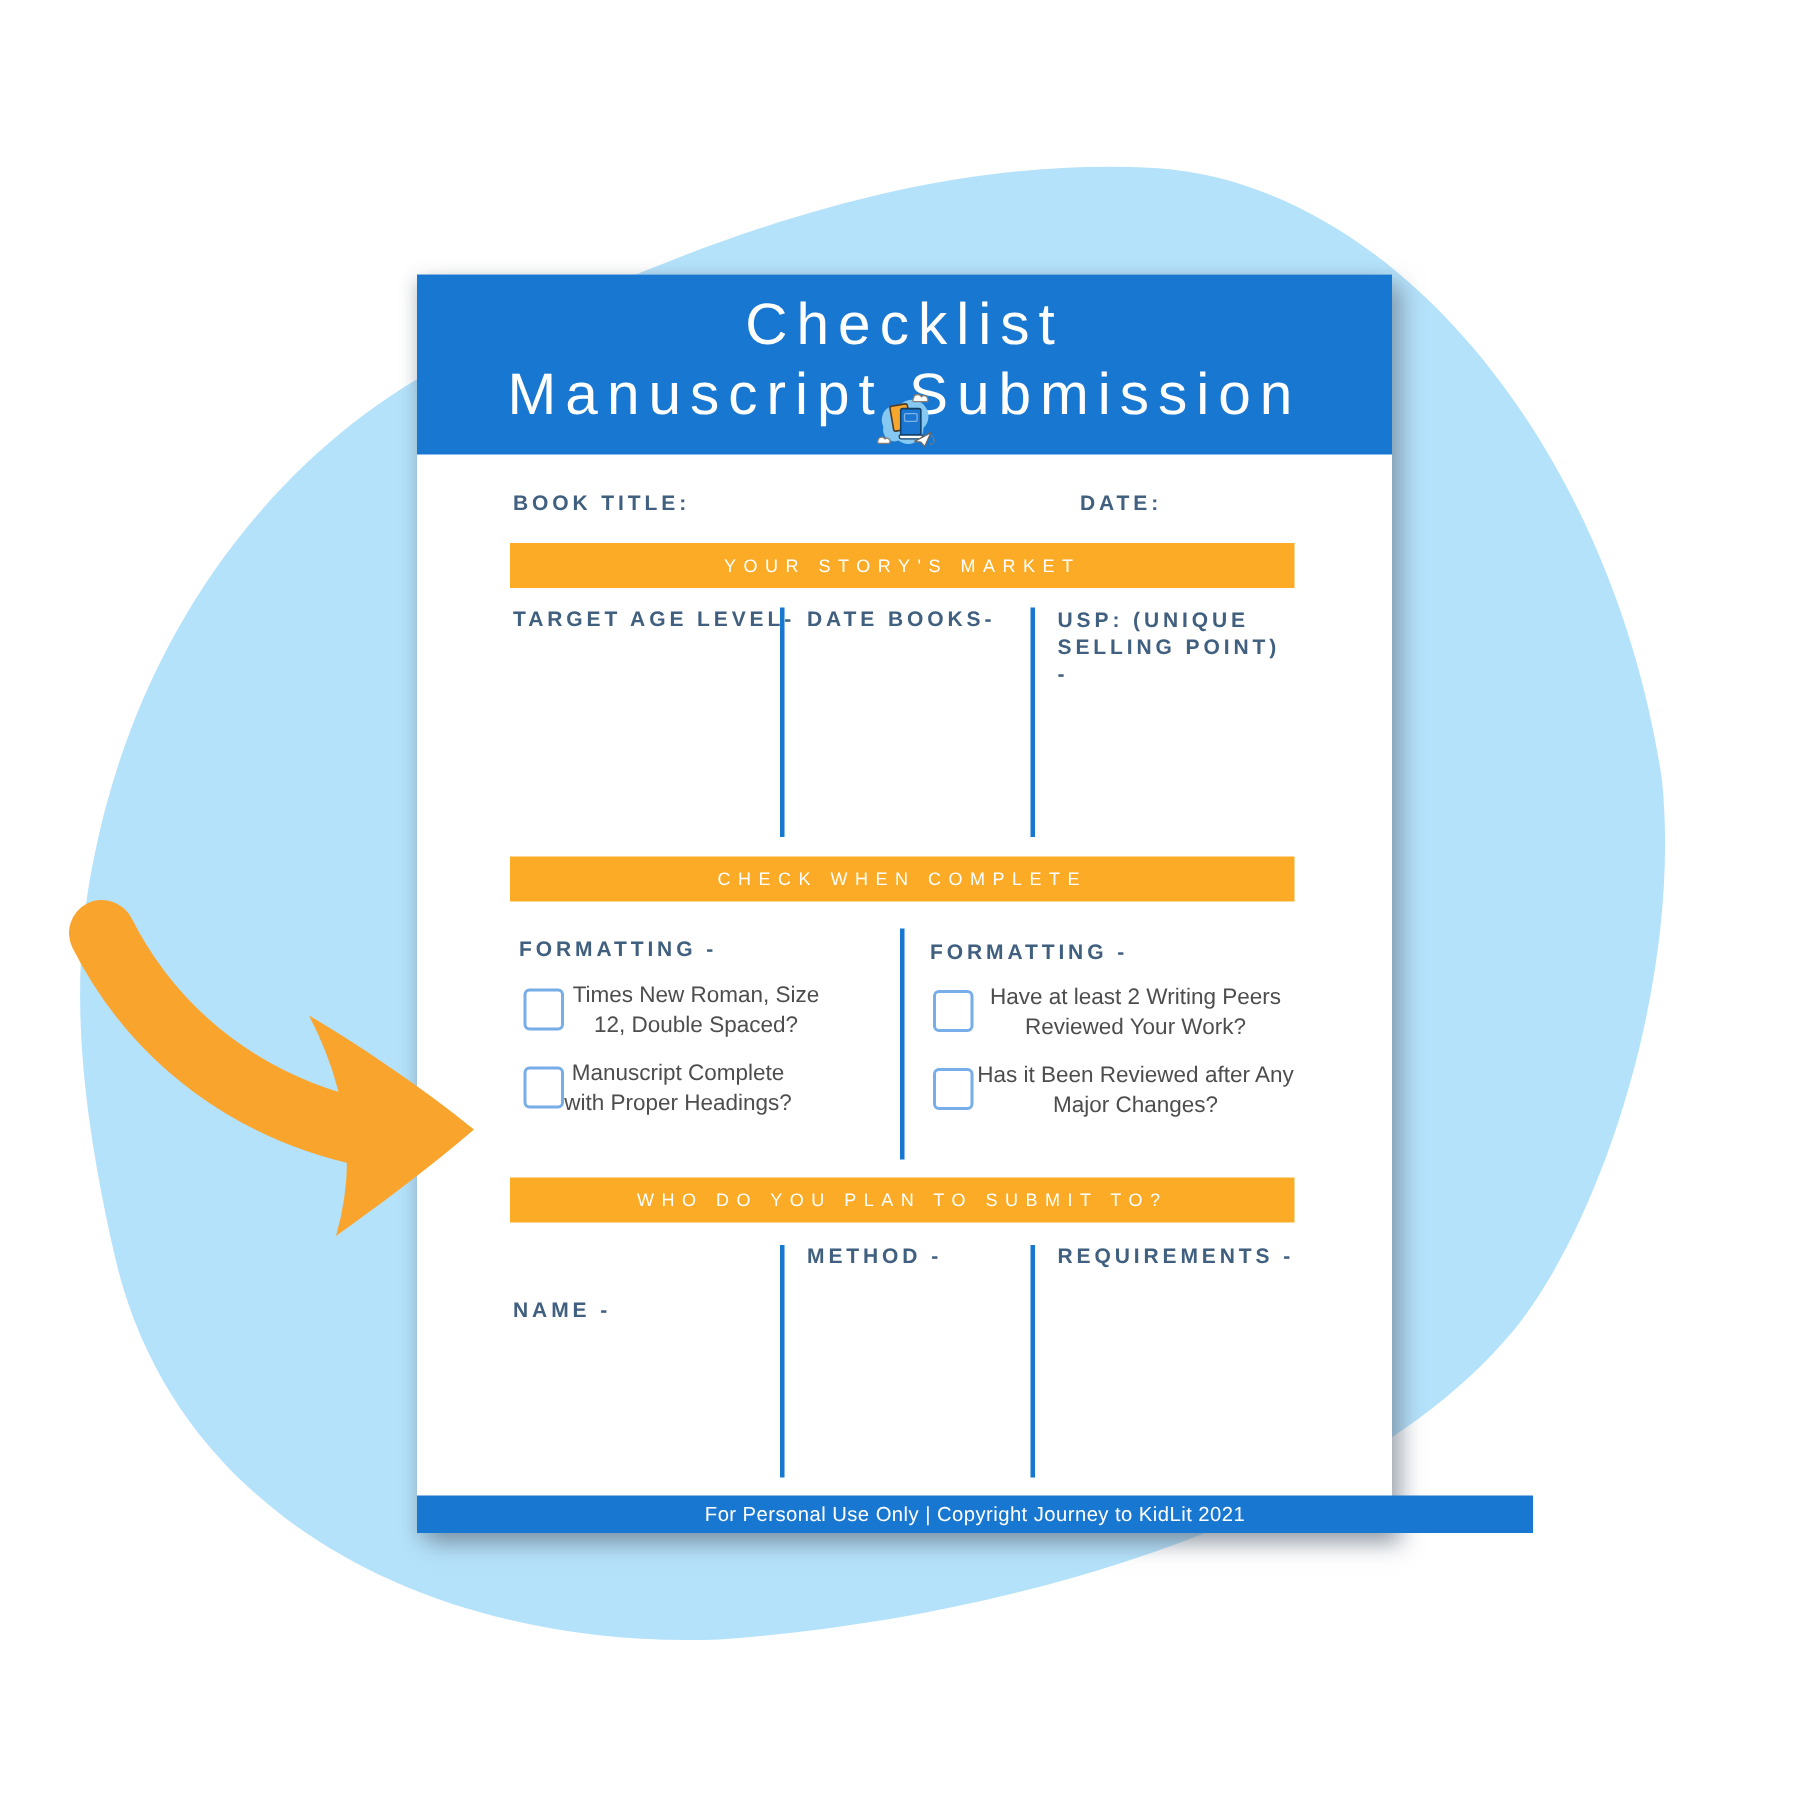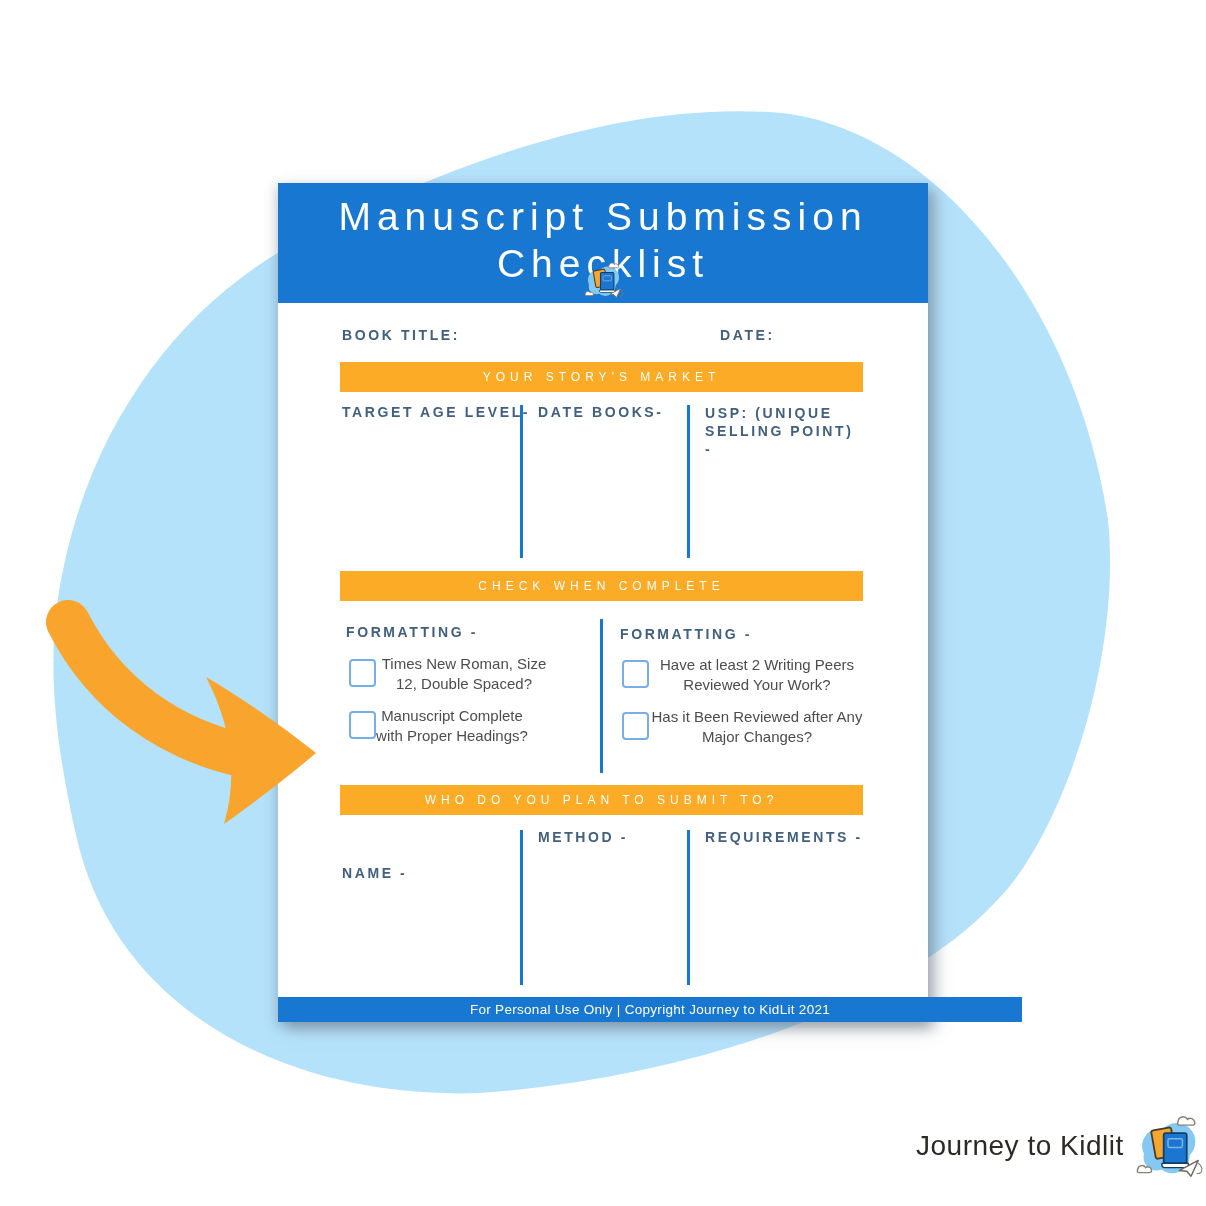--- a/index.html
+++ b/index.html
@@ -64,22 +64,22 @@
       C290,1100 115,1012 76,835
       C50,720 48,645 62,575
       C92,420 185,298 305,238
       C450,165 610,103 770,112 Z"></path>
   </svg>
 
   <div class="card">
 
     <div class="card-header">
       <h1 class="card-title">
+        <span>Checklist</span>
         <span>Manuscript Submission</span>
-        <span>Checklist</span>
       </h1>
       <svg class="header-logo" aria-hidden="true">
           <use href="#logo-mark"></use>
         </svg>
     </div>
 
     <span class="field-label" style="left:64px;top:144px;">BOOK TITLE:</span>
     <span class="field-label" style="left:442px;top:144px;">DATE:</span>
 
     <div class="banner" style="top:179px;">YOUR STORY'S MARKET</div>
@@ -114,26 +114,20 @@
     <div class="vdivider" style="left:409px;top:647px;height:155px;"></div>
 
     <div class="card-footer">For Personal Use Only | Copyright Journey to KidLit 2021</div>
   </div>
 
   <svg class="arrow" viewBox="0 0 1206 1206" aria-hidden="true">
     <path d="M68 622 C105 695 170 740 246 756" fill="none" stroke="#F9A42C" stroke-width="44" stroke-linecap="round"></path>
     <path d="M206 677 C245 700 285 728 316 753 C283 781 252 804 224 824 Q245 752 206 677 Z" fill="#F9A42C"></path>
   </svg>
 
-  <div class="brand">
-    <span class="brand-text">Journey to Kidlit</span>
-    <svg class="brand-logo" aria-hidden="true">
-        <use href="#logo-mark"></use>
-      </svg>
-  </div>
 
   <svg class="hidden-defs" aria-hidden="true">
     <defs>
       <symbol id="logo-mark" viewBox="0 0 100 100">
         <g>
           <circle cx="38" cy="50" r="24" fill="#85C9F2"></circle>
           <circle cx="62" cy="44" r="26" fill="#85C9F2"></circle>
           <circle cx="56" cy="64" r="24" fill="#85C9F2"></circle>
           <circle cx="34" cy="66" r="18" fill="#85C9F2"></circle>
         </g>

